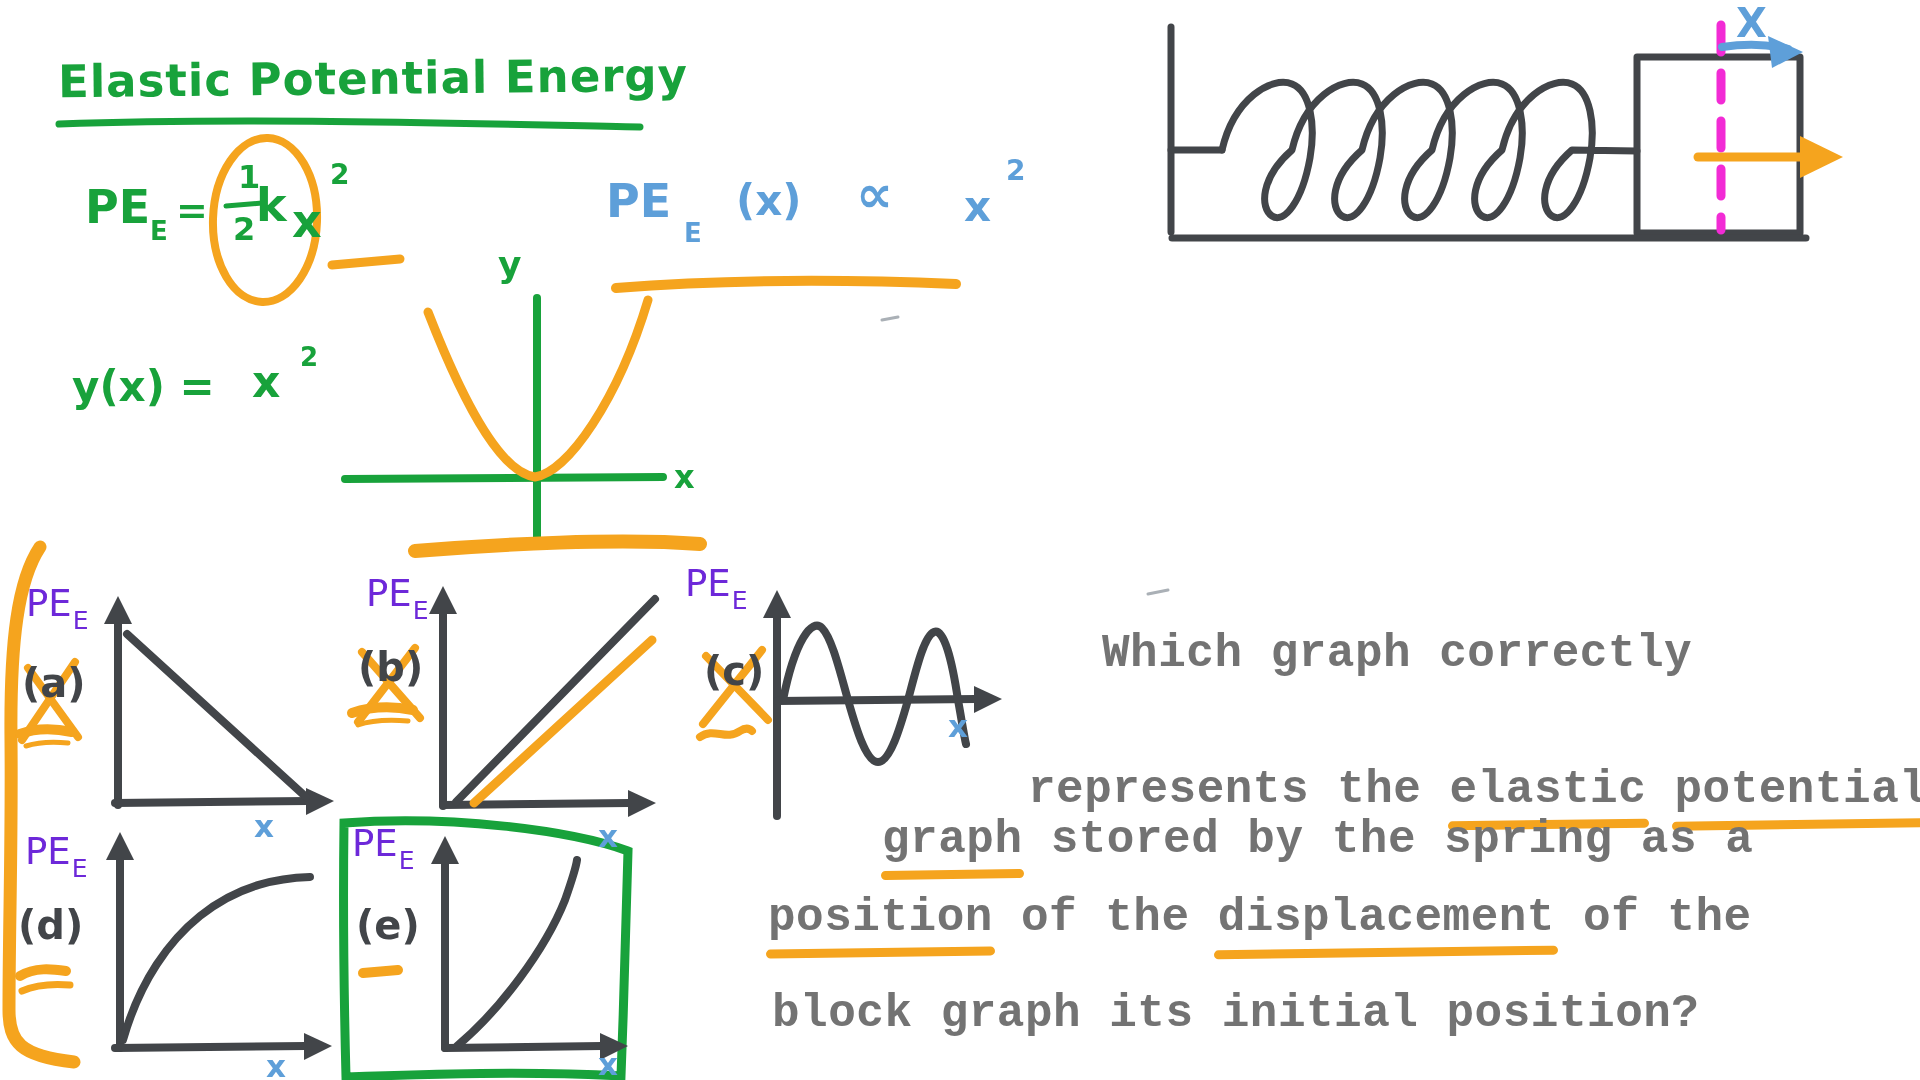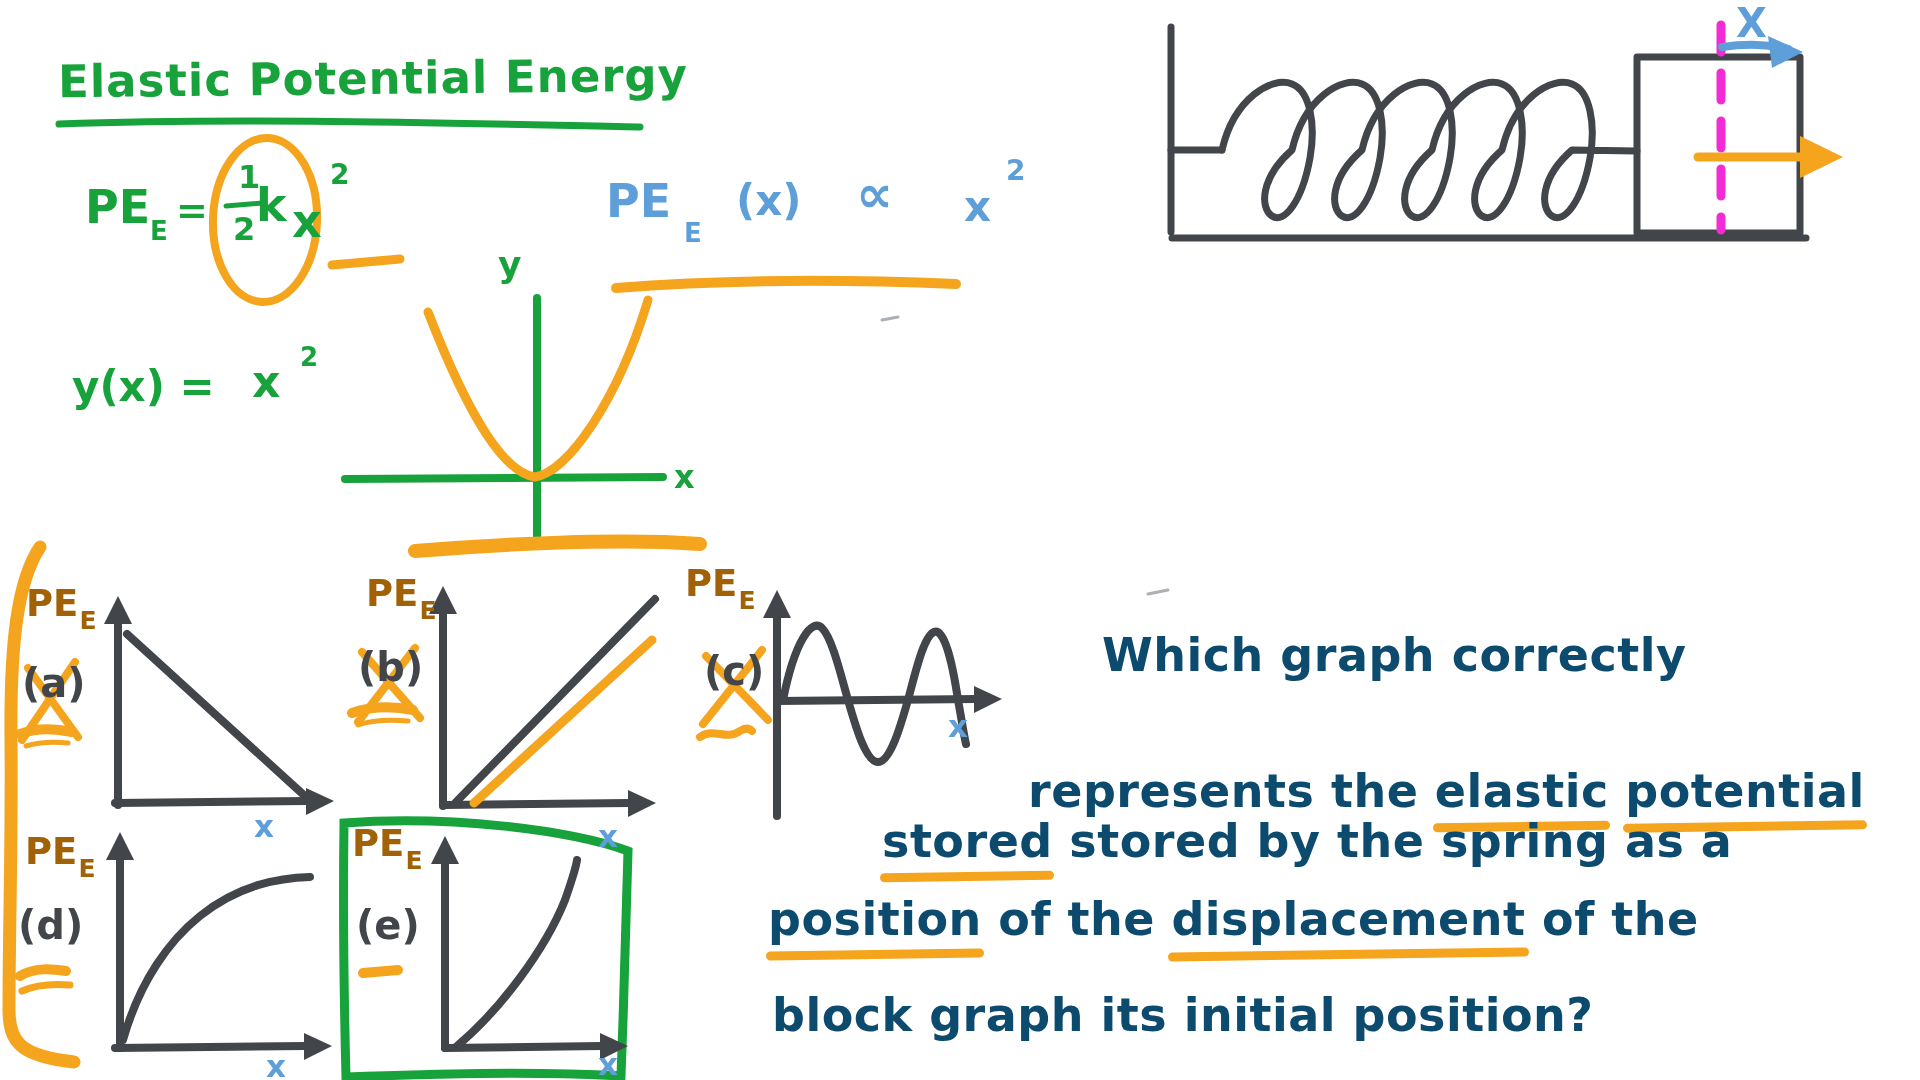--- a/index.html
+++ b/index.html
@@ -12,27 +12,27 @@
   .blue{color:#5e9fd9;}
   
   .title{font-size:45px;font-weight:bold;letter-spacing:1px;transform:rotate(-0.6deg);}
   
   .f-big{font-size:46px;font-weight:bold;}
   .f-sub{font-size:26px;font-weight:bold;}
   .f-mid{font-size:38px;font-weight:bold;}
   .f-frac{font-size:32px;font-weight:bold;}
   .f-sup{font-size:28px;font-weight:bold;}
   
-  .pe-label{font-size:37px;font-weight:bold;color:#a16207;}
+  .pe-label{font-size:37px;font-weight:normal;color:#6d28d9;}
   .pe-sub{font-size:25px;position:relative;top:13px;left:1px;}
   .opt-id{font-size:40px;font-weight:600;color:#424549;}
   .x-label{font-size:31px;font-weight:bold;color:#5e9fd9;}
   .axis-label-green{font-weight:bold;color:#18a23b;}
   
-  .qline{font-size:46px;font-weight:600;color:#0c4a6e;letter-spacing:0.5px;}
+  .qline{font-size:46px;font-weight:600;color:#737373;letter-spacing:0.5px;font-family:Liberation Mono, monospace;}
   .qline .u{position:relative;}
   .qline .u::after{content:"";position:absolute;left:-1%;right:-1%;bottom:-13px;height:9px;
                    background:#f5a41e;border-radius:5px;transform:rotate(-0.8deg);}
   .spring-x{font-size:40px;font-weight:bold;color:#5e9fd9;}
 </style>
 </head>
 <body>
 
 <svg class="layer" width="1920" height="1080" viewBox="0 0 1920 1080">
 
@@ -199,16 +199,16 @@
 <span class="abs opt-id" style="left:18px;top:902px;">(d)</span>
 <span class="abs x-label" style="left:266px;top:1048px;">x</span>
 
 <div class="abs pe-label" style="left:352px;top:822px;"><span>PE</span><span class="pe-sub">E</span></div>
 <span class="abs opt-id" style="left:356px;top:902px;">(e)</span>
 <span class="abs x-label" style="left:598px;top:1046px;">x</span>
 
 <div>
   <div class="abs qline" style="left:1102px;top:628px;"><span>Which graph correctly</span></div>
   <div class="abs qline" style="left:1028px;top:720px;margin-top:44px;"><span>represents the </span><span class="u">elastic</span><span> </span><span class="u">potential</span></div>
-  <div class="abs qline" style="left:882px;top:814px;"><span class="u">stored</span><span> stored by the spring as a</span></div>
+  <div class="abs qline" style="left:882px;top:814px;"><span class="u">graph</span><span> stored by the spring as a</span></div>
   <div class="abs qline" style="left:768px;top:892px;"><span class="u">position</span><span> of the </span><span class="u">displacement</span><span> of the</span></div>
   <div class="abs qline" style="left:772px;top:988px;"><span>block graph its initial position?</span></div>
 </div>
 
 </body></html>

